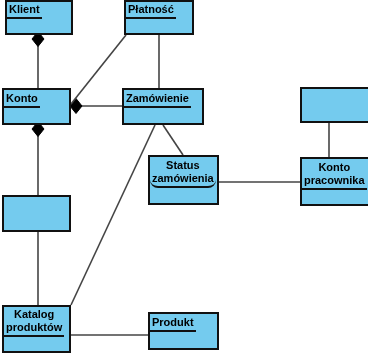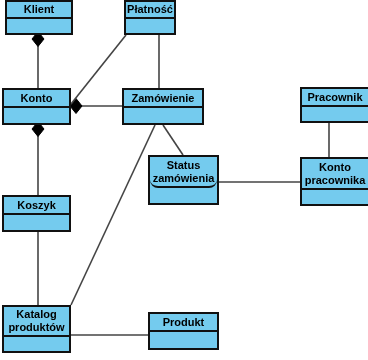--- a/index.html
+++ b/index.html
@@ -24,21 +24,21 @@
     width: 368px;
     height: 360px;
     pointer-events: none;
   }
   .uml-class {
     position: absolute;
     box-sizing: border-box;
     border: 2px solid #111111;
     background: #74cbee;
     display: flex;
-    flex-direction: column;
+    flex-direction: row;
     z-index: 5;
   }
   .uml-name {
     box-sizing: border-box;
     border-bottom: 2px solid #111111;
     background: #74cbee;
     color: #000000;
     font-weight: bold;
     font-size: 11px;
     line-height: 13px;
@@ -74,48 +74,46 @@
       <polyline points="219,182 300,182" fill="none" stroke="#444444" stroke-width="1.6"></polyline>
       <polyline points="329,123 329,157" fill="none" stroke="#444444" stroke-width="1.6"></polyline>
       <polyline points="71,335 148,335" fill="none" stroke="#444444" stroke-width="1.6"></polyline>
       <polyline points="38,232 38,305" fill="none" stroke="#444444" stroke-width="1.6"></polyline>
     </svg>
   <div id="class-layer">
       <div class="uml-class" style="left: 5px; top: 0px; width: 68px; height: 35px; background: rgb(116, 203, 238); border-color: rgb(17, 17, 17);">
         <div class="uml-name" style="height: 17px;">Klient</div>
         <div class="uml-attrs" style="background: rgb(116, 203, 238);"></div>
       </div>
-      <div class="uml-class" style="left: 124px; top: 0px; width: 52px; height: 35px; background: rgb(116, 203, 238); border-color: rgb(17, 17, 17);">
+      <div class="uml-class" style="left: 124px; top: 0px; width: 70px; height: 35px; background: rgb(116, 203, 238); border-color: rgb(17, 17, 17);">
         <div class="uml-name" style="height: 17px;">Płatność</div>
         <div class="uml-attrs" style="background: rgb(116, 203, 238);"></div>
       </div>
       <div class="uml-class" style="left: 2px; top: 88px; width: 69px; height: 37px; background: rgb(116, 203, 238); border-color: rgb(17, 17, 17);">
         <div class="uml-name" style="height: 18px;">Konto</div>
         <div class="uml-attrs" style="background: rgb(116, 203, 238);"></div>
       </div>
       <div class="uml-class" style="left: 122px; top: 88px; width: 82px; height: 37px; background: rgb(116, 203, 238); border-color: rgb(17, 17, 17);">
         <div class="uml-name" style="height: 18px;">Zamówienie</div>
         <div class="uml-attrs" style="background: rgb(116, 203, 238);"></div>
       </div>
       <div class="uml-class" style="left: 300px; top: 87px; width: 70px; height: 36px; background: rgb(116, 203, 238); border-color: rgb(17, 17, 17);">
-        <div class="uml-name" style="height: 18px;">Pracownik</div>
         <div class="uml-attrs" style="background: rgb(116, 203, 238);"></div>
       </div>
       <div class="uml-class" style="left: 148px; top: 155px; width: 71px; height: 50px; background: rgb(116, 203, 238); border-color: rgb(17, 17, 17);">
         <div class="uml-name" style="height: 31px; border-radius: 8px;">Status
 zamówienia</div>
         <div class="uml-attrs" style="background: rgb(116, 203, 238);"></div>
       </div>
       <div class="uml-class" style="left: 300px; top: 157px; width: 70px; height: 49px; background: rgb(116, 203, 238); border-color: rgb(17, 17, 17);">
         <div class="uml-name" style="height: 31px;">Konto
 pracownika</div>
         <div class="uml-attrs" style="background: rgb(116, 203, 238);"></div>
       </div>
       <div class="uml-class" style="left: 2px; top: 195px; width: 69px; height: 37px; background: rgb(116, 203, 238); border-color: rgb(17, 17, 17);">
-        <div class="uml-name" style="height: 18px;">Koszyk</div>
         <div class="uml-attrs" style="background: rgb(116, 203, 238);"></div>
       </div>
       <div class="uml-class" style="left: 2px; top: 305px; width: 69px; height: 48px; background: rgb(116, 203, 238); border-color: rgb(17, 17, 17);">
         <div class="uml-name" style="height: 30px;">Katalog
 produktów</div>
         <div class="uml-attrs" style="background: rgb(116, 203, 238);"></div>
       </div>
       <div class="uml-class" style="left: 148px; top: 312px; width: 71px; height: 38px; background: rgb(116, 203, 238); border-color: rgb(17, 17, 17);">
         <div class="uml-name" style="height: 18px;">Produkt</div>
         <div class="uml-attrs" style="background: rgb(116, 203, 238);"></div>

